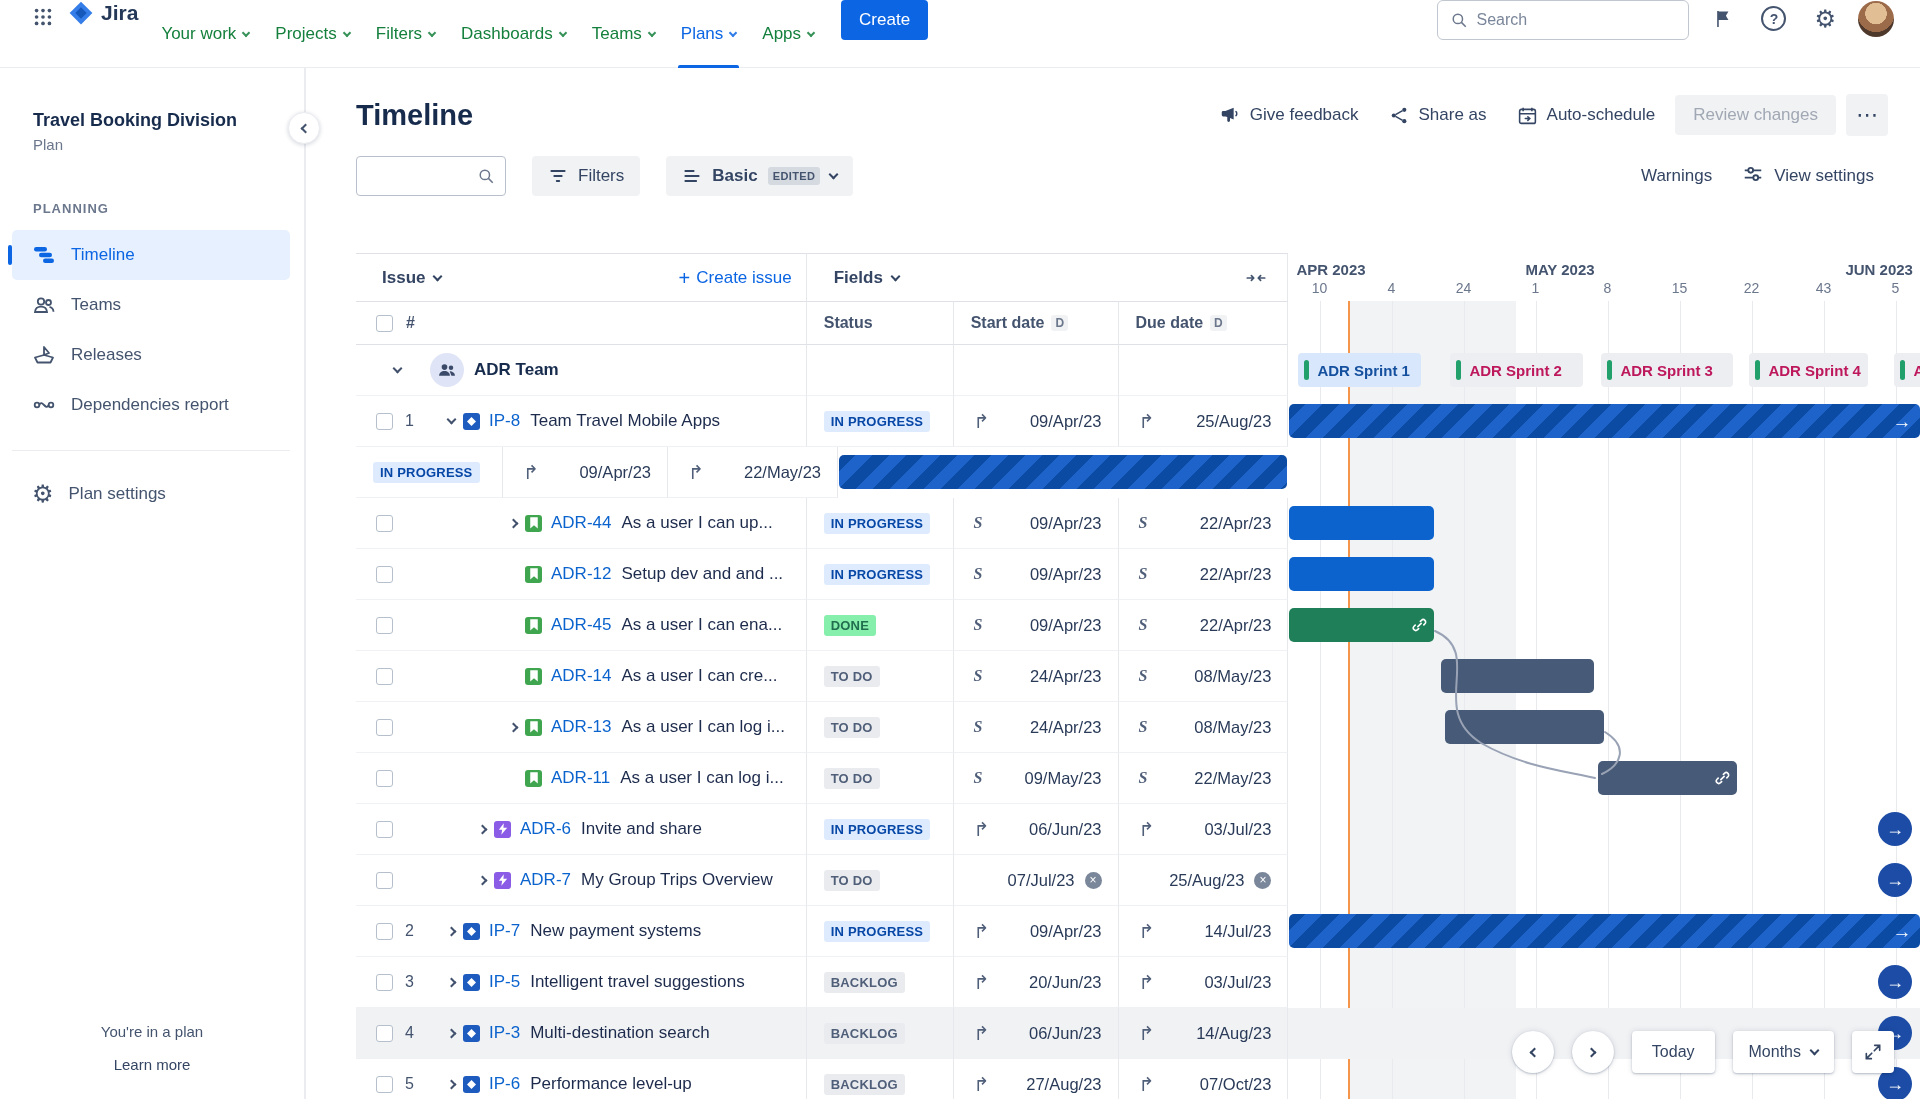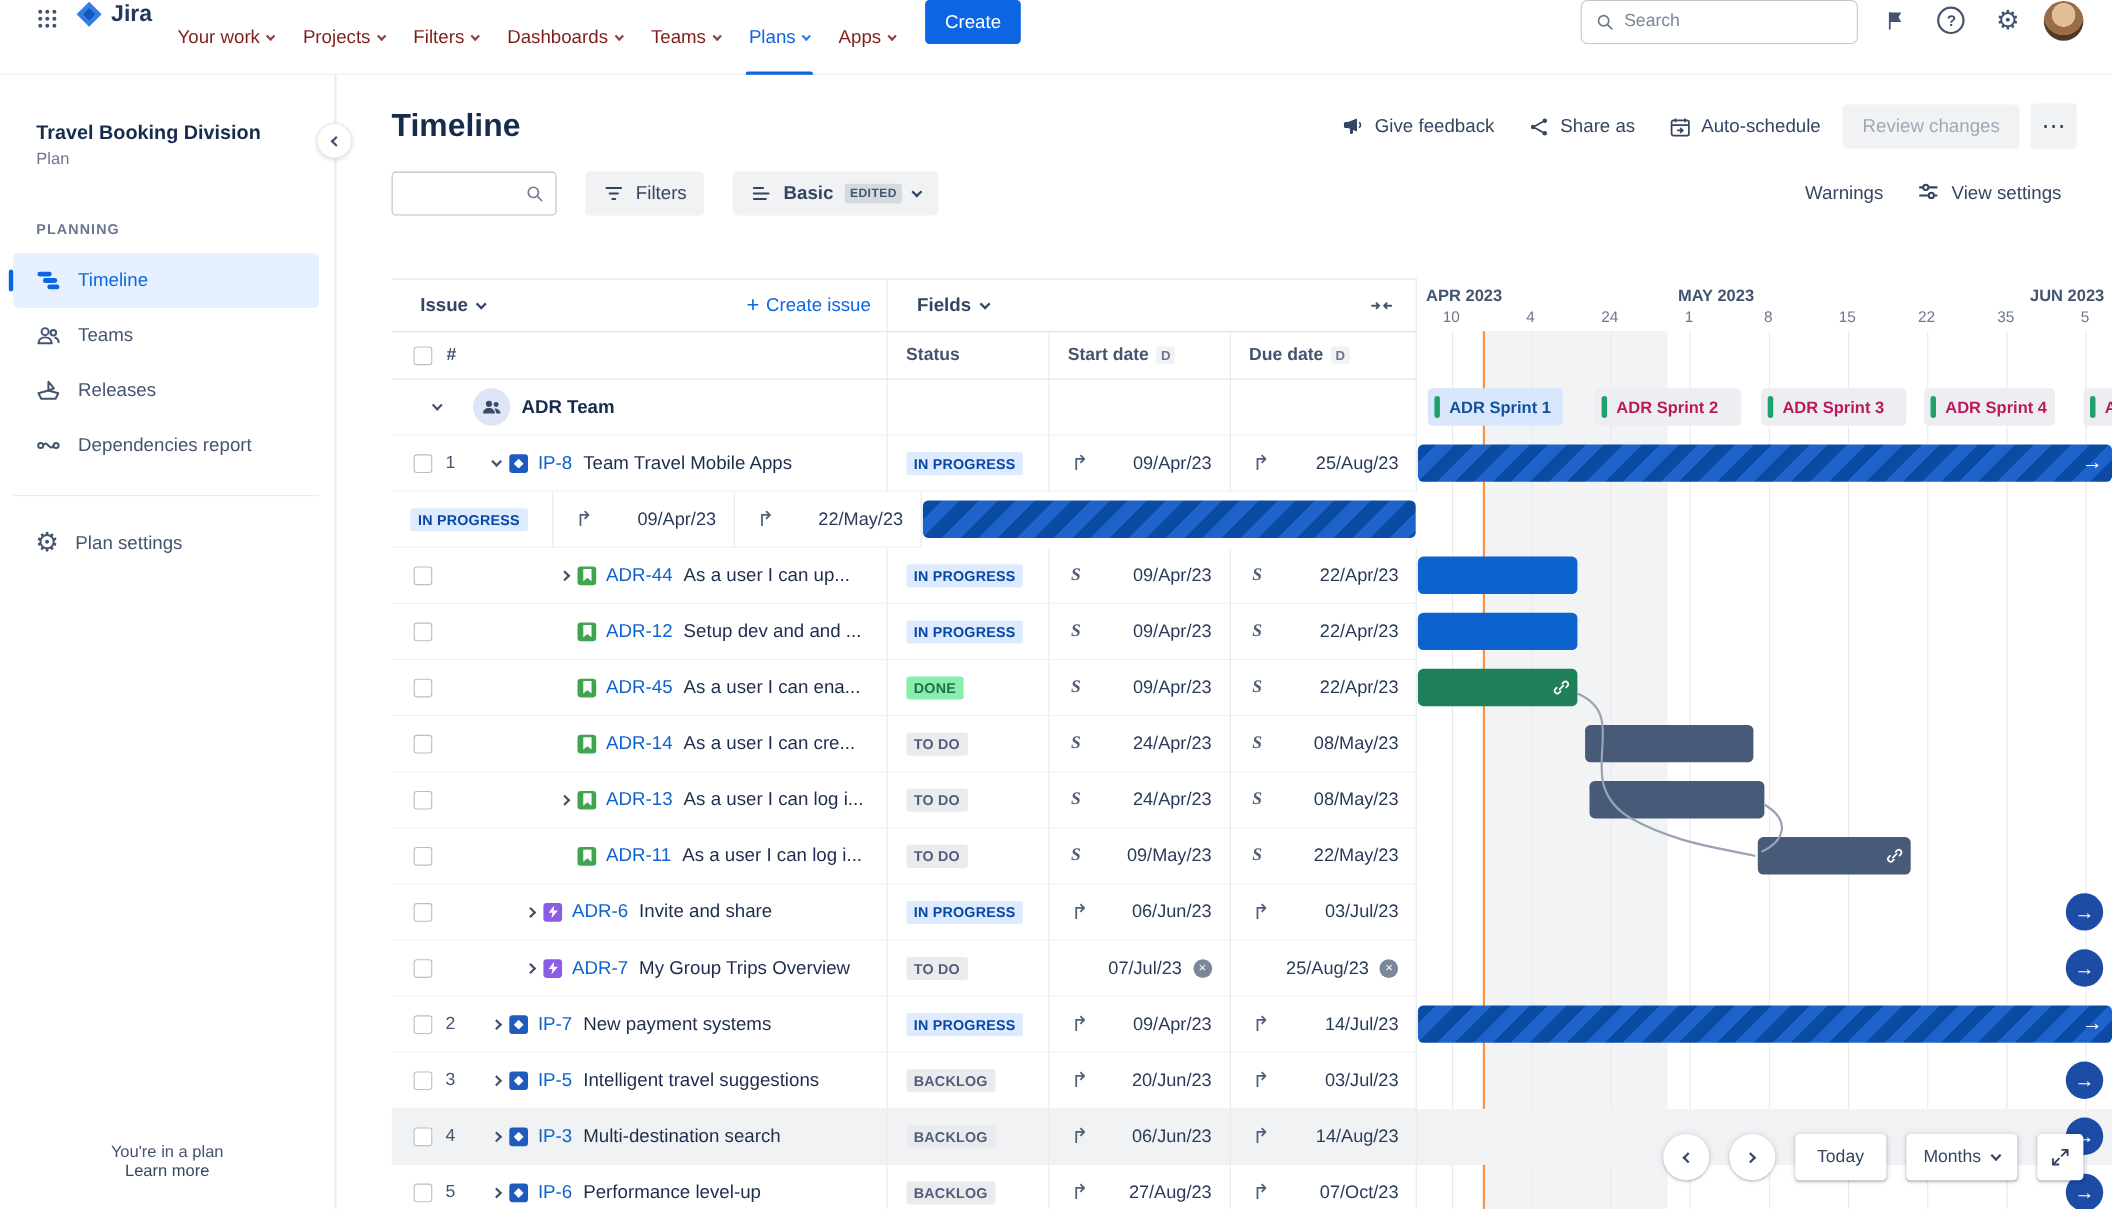--- a/index.html
+++ b/index.html
@@ -13,21 +13,21 @@
   .chev.down{transform:rotate(45deg);margin-bottom:3px}
   .chev.right{transform:rotate(-45deg)}
   .chev.left{transform:rotate(135deg);margin-left:3px}
 
   
   .topnav{height:68px;display:flex;align-items:flex-start;padding:0 26px;border-bottom:1px solid #EBECF0;position:relative;z-index:50;background:#fff}
   .iconbtn{display:flex;align-items:center;justify-content:center;color:#44546E;padding:6px;border-radius:4px}
   .brand{display:flex;align-items:center;gap:7px;margin:0 10px 0 8px}
   .brand-text{font-size:21px;font-weight:700;color:#253858}
   .nav-items{display:flex;align-items:stretch}
-  .nav-item{position:relative;height:68px;display:flex;align-items:center;gap:7px;padding:0 13px;font-size:17px;font-weight:500;color:#7f1d1d;cursor:pointer}
+  .nav-item{position:relative;height:68px;display:flex;align-items:center;gap:7px;padding:0 13px;font-size:17px;font-weight:500;color:#15803d;cursor:pointer}
   .nav-item .chev{width:6px;height:6px;opacity:.85}
   .nav-item.active{color:#0C66E4}
   .nav-item.active::after{content:"";position:absolute;left:10px;right:10px;bottom:0;height:3px;background:#0C66E4;border-radius:2px 2px 0 0}
   .create-btn{margin-left:14px;height:40px;padding:0 18px;background:#0C66E4;color:#fff;font-size:17px;font-weight:500;border-radius:4px}
   .nav-search{margin-left:auto;width:252px;height:40px;border:1px solid #C1C7D0;border-radius:6px;display:flex;align-items:center;padding:0 12px;gap:8px;color:#6B778C}
   .nav-search input{border:none;width:100%;font-size:16px;color:#172B4D}
   .nav-search input::placeholder{color:#7A869A}
   .nav-right{display:flex;align-items:center;gap:16px;margin-left:18px}
   .qmark{width:25px;height:25px;border:2.2px solid #44546E;border-radius:50%;display:flex;align-items:center;justify-content:center;font-size:14px;font-weight:700;color:#44546E}
   .gear-glyph{font-size:24px;line-height:1;color:#44546E}
@@ -41,21 +41,21 @@
   .side-heading{margin:48px 20px 0 33px;font-size:13px;font-weight:700;letter-spacing:1px;color:#6B778C}
   .side-items{margin:14px 14px 0 12px}
   .side-item{position:relative;height:50px;display:flex;align-items:center;gap:15px;padding-left:20px;border-radius:5px;font-size:17px;color:#44546E;cursor:pointer}
   .side-item .sicon{display:flex;color:#44546E}
   .side-item.active{background:#E7F0FE;color:#0C66E4;font-weight:500}
   .side-item.active .sicon{color:#0C66E4}
   .side-item.active::before{content:"";position:absolute;left:-4px;top:15px;bottom:15px;width:4px;background:#0C66E4;border-radius:2px}
   .side-divider{height:1px;background:#EBECF0;margin:20px 14px 18px 12px}
   .side-settings{margin:0 14px 0 12px}
   .side-footer{position:absolute;bottom:26px;left:0;right:0;text-align:center;font-size:15px;color:#44546E}
-  .side-footer .lm{display:inline-block;margin-top:0;font-weight:500;color:#344563;cursor:pointer}
+  .side-footer .lm{display:inline-block;margin-top:16px;font-weight:500;color:#344563;cursor:pointer}
 
   
   .main{position:absolute;left:308px;top:68px;right:0;bottom:0;background:#fff;overflow:hidden}
   .page-header{display:flex;align-items:center;padding:26px 32px 0 48px}
   .page-title{font-size:29px;font-weight:600;color:#172B4D}
   .header-actions{margin-left:auto;display:flex;align-items:center;gap:10px}
   .hbtn{display:flex;align-items:center;gap:9px;font-size:17px;font-weight:500;color:#344563;padding:8px 10px;border-radius:4px}
   .hbtn .hicon{display:flex;color:#344563}
   .review-btn{background:#F1F2F4;color:#A0A8B4;font-size:17px;font-weight:500;padding:10px 18px;border-radius:4px;cursor:default}
   .more-btn{width:42px;height:42px;background:#F1F2F4;border-radius:4px;font-size:22px;color:#344563;display:flex;align-items:center;justify-content:center}
@@ -418,21 +418,21 @@
           <span class="month" style="left:8px">APR 2023</span>
           <span class="month" style="left:237px">MAY 2023</span>
           <span class="month" style="left:557px">JUN 2023</span>
           <span class="week" style="left:31px">10</span>
           <span class="week" style="left:103px">4</span>
           <span class="week" style="left:175px">24</span>
           <span class="week" style="left:247px">1</span>
           <span class="week" style="left:319px">8</span>
           <span class="week" style="left:391px">15</span>
           <span class="week" style="left:463px">22</span>
-          <span class="week" style="left:535px">35</span>
+          <span class="week" style="left:535px">43</span>
           <span class="week" style="left:607px">5</span>
         </div>
     </div>
 
     <div class="h2row">
       <div class="h2cell h2-num">
         <span class="cbx" style="margin-left:0"></span>
         <span>#</span>
       </div>
       <div class="h2cell h2-status">

